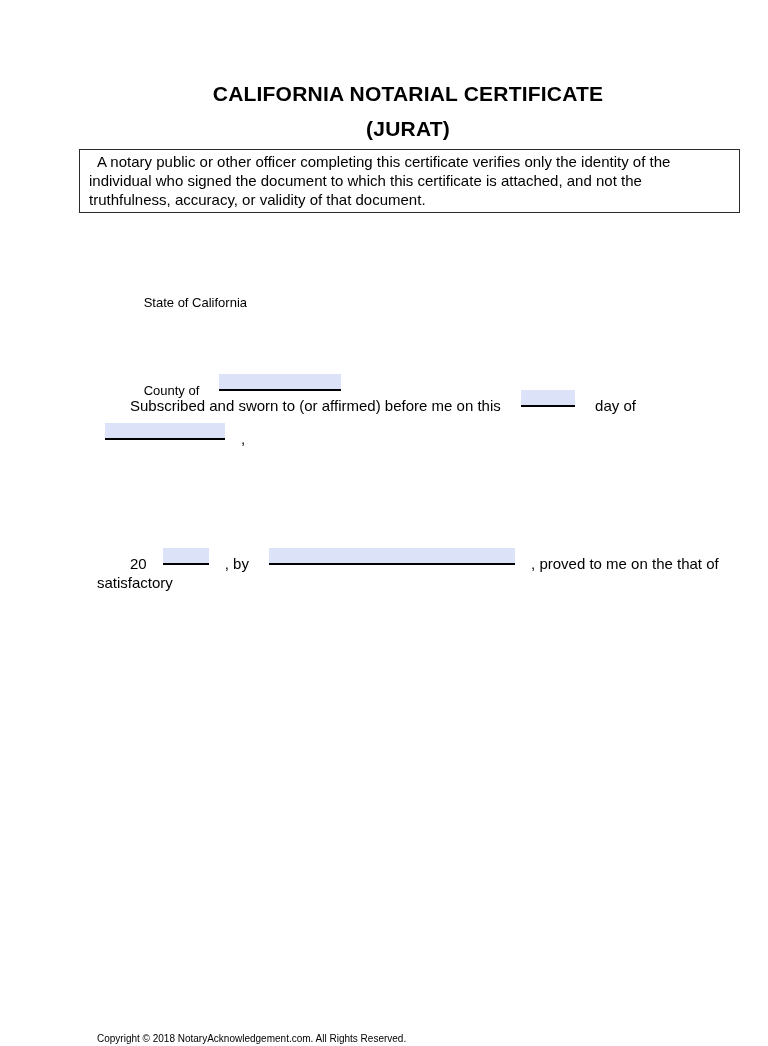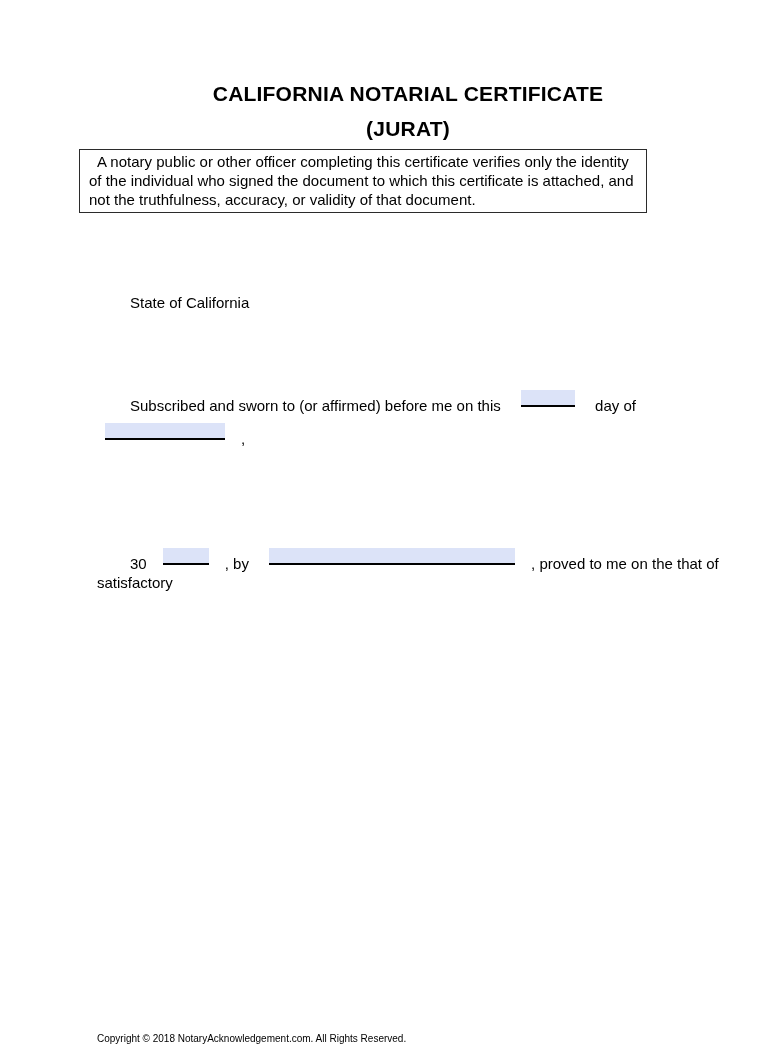--- a/index.html
+++ b/index.html
@@ -26,31 +26,31 @@
     text-align: center;
     font-size: 21px;
     font-weight: bold;
     line-height: 27px;
     letter-spacing: 0.2px;
   }
   .notice-box {
     position: absolute;
     left: 47px;
     top: 117px;
-    width: 568px;
+    width: 661px;
     border: 1px solid var(--box-border);
     padding: 2px 12px 3px 9px;
     font-size: 15px;
     line-height: 19px;
   }
   .venue {
     position: absolute;
-    left: 57px;
+    left: 74px;
     top: 196px;
-    font-size: 15px;
+    font-size: 13px;
     line-height: 19px;
     white-space: pre-wrap;
   }
   .venue .row { height: 19px; }
   .field {
     display: inline-block;
     background: var(--field-fill);
     border-bottom: 2px solid var(--line);
     height: 17px;
     vertical-align: -4px;
@@ -104,28 +104,31 @@
   </div>
 
   <div class="notice-box">
     <span>A notary public or other officer completing this certificate verifies only the identity of the individual who signed the document to which this certificate is attached, and not the truthfulness, accuracy, or validity of that document.</span>
   </div>
 
   <div class="venue">
     <div class="row">
       <span>State of California</span>
     </div>
+    <div class="row">
+      <span>County of </span><span class="field f-county"></span>
+    </div>
   </div>
 
   <div class="jurat">
     <div class="line">
       <span>Subscribed and sworn to (or affirmed) before me on this </span><span class="field f-day"></span><span> day of </span><span class="field f-month"></span><span>,</span>
     </div>
     <div class="line">
-      <span>30</span><span class="field f-year"></span><span>, by </span><span class="field f-name"></span><span>, proved to me on the that of satisfactory</span>
+      <span>20</span><span class="field f-year"></span><span>, by </span><span class="field f-name"></span><span>, proved to me on the that of satisfactory</span>
     </div>
   </div>
 
 
   <div class="footer">
     <span>Copyright © 2018 NotaryAcknowledgement.com. All Rights Reserved.</span>
   </div>
 
 </div>
 

